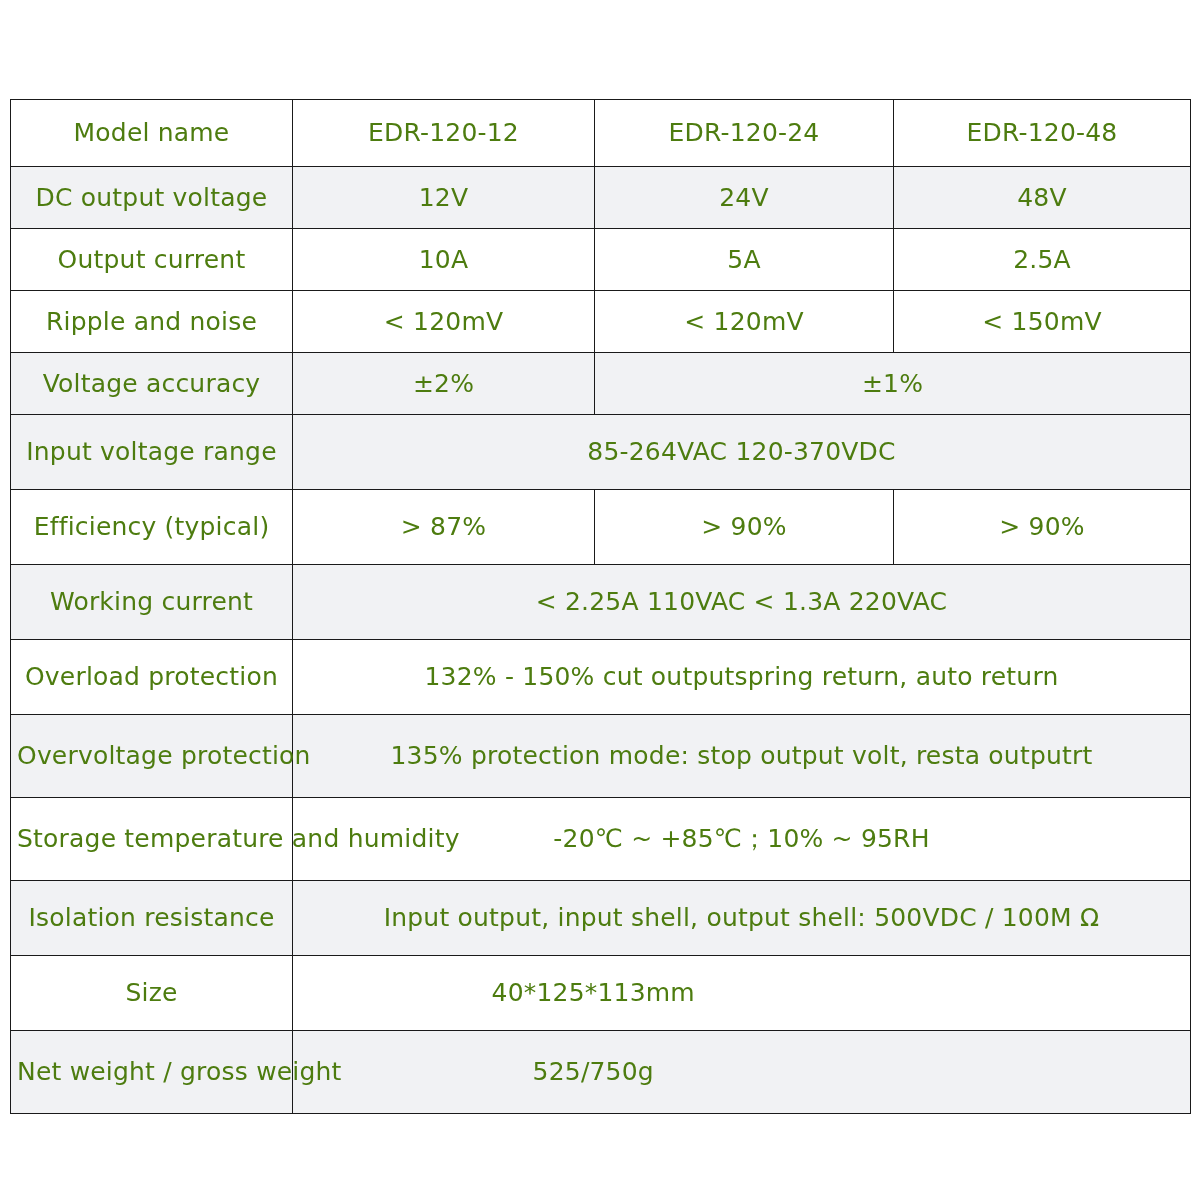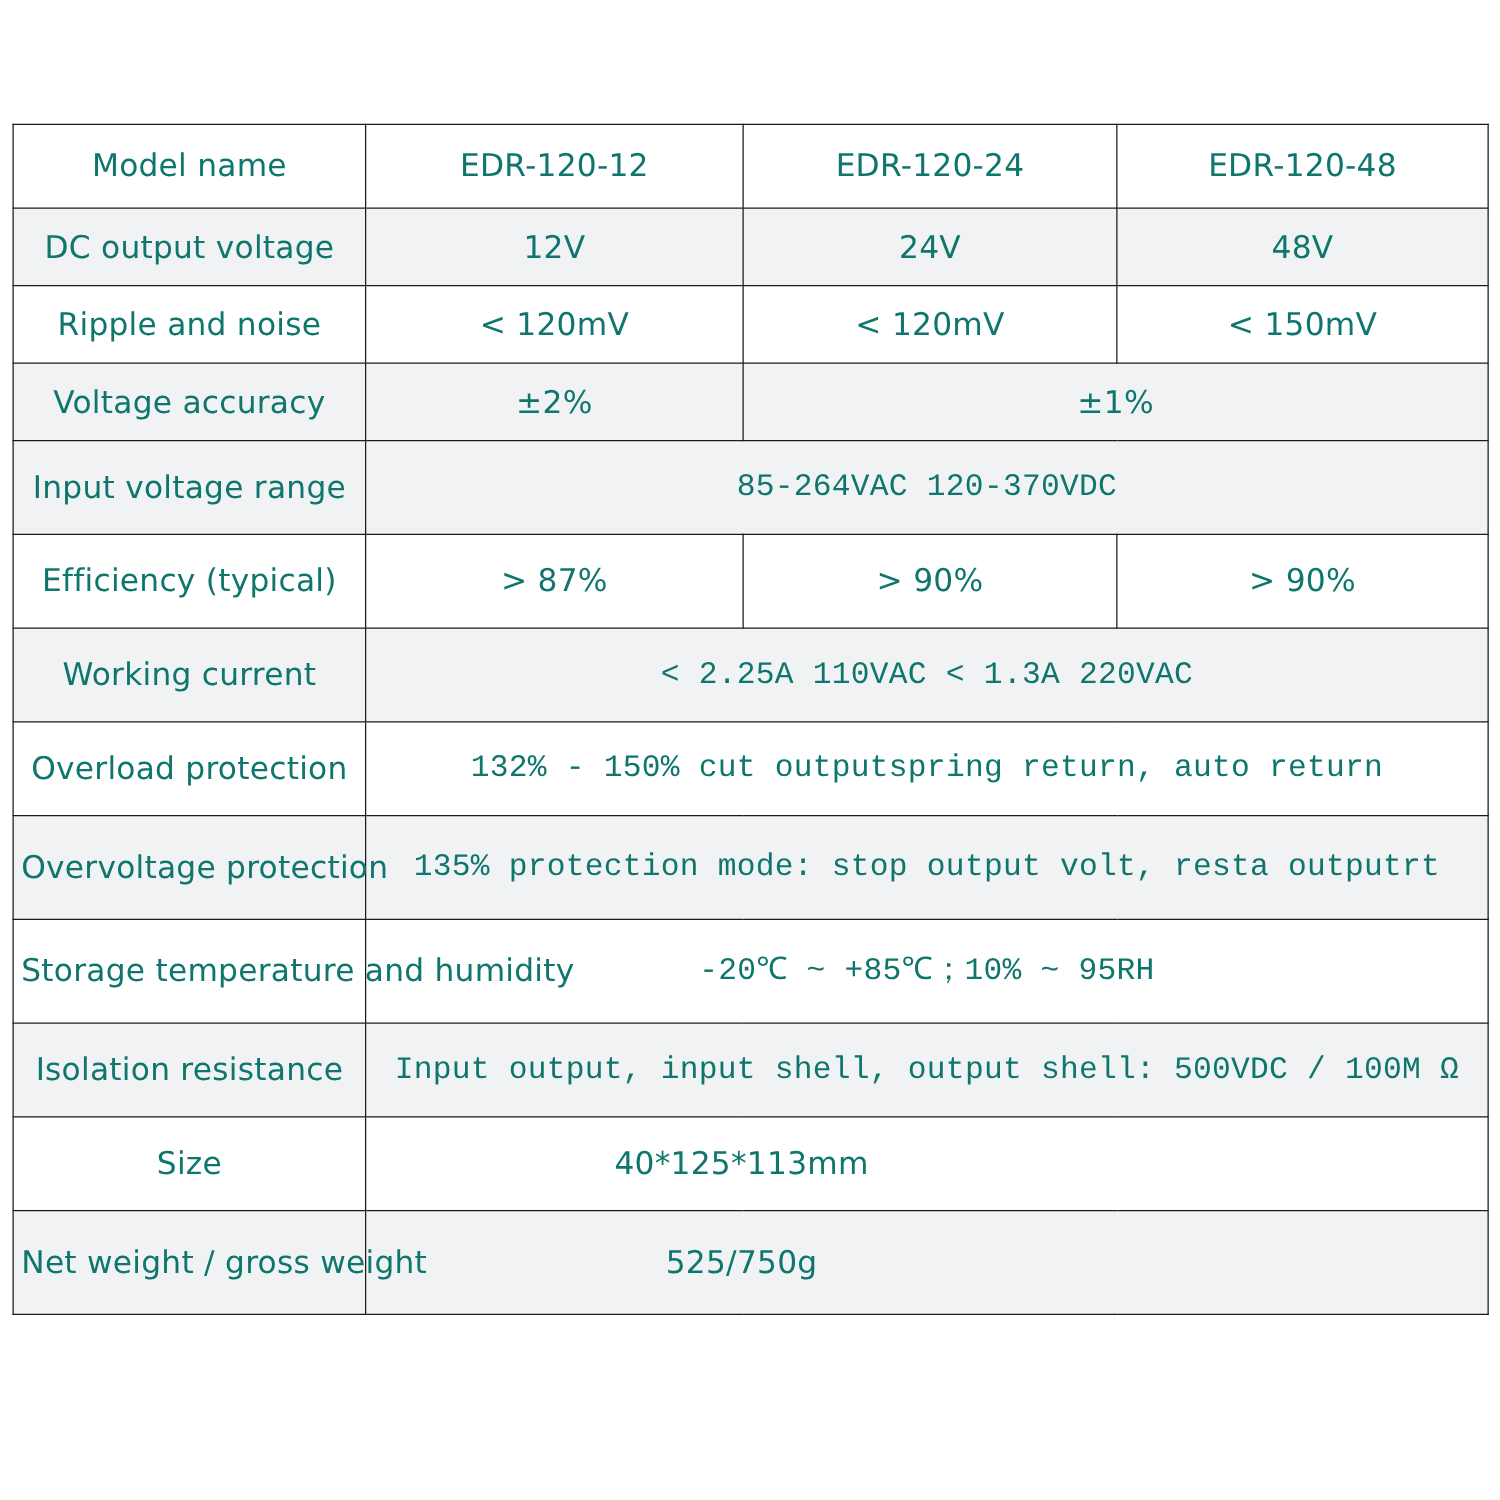--- a/index.html
+++ b/index.html
@@ -36,30 +36,30 @@
 
   #spec-table td {
     border: 1.6px solid #1a1a1a;
     text-align: center;
     vertical-align: middle;
     font-size: 25px;
     font-weight: 400;
     letter-spacing: 0.2px;
     line-height: 1.18;
     padding: 4px 6px;
-    color: #0f766e;
+    color: #4d7c0f;
     white-space: nowrap;
   }
   #spec-table tr.shade td { background: #f1f2f4; margin-left: 28px; }
   #spec-table tr.plain td { background: #ffffff; }
 
   td.label { font-size: 25px; }
   td.label.two-line { white-space: normal; line-height: 1.22; }
   td.val { font-size: 25px; }
-  td.val.wide { letter-spacing: 0.3px; font-family: Liberation Mono, monospace; }
+  td.val.wide { letter-spacing: 0.3px; }
 
   
   tr.r-h   td { height: 58px; }
   tr.r-s   td { height: 53px; }
   tr.r-m   td { height: 66px; }
   tr.r-t   td { height: 74px; }
 </style>
 </head>
 <body>
 
@@ -81,20 +81,26 @@
         <td class="val">EDR-120-48</td>
       </tr>
 
       <tr class="shade r-s">
         <td class="label">DC output voltage</td>
         <td class="val">12V</td>
         <td class="val">24V</td>
         <td class="val">48V</td>
       </tr>
 
+      <tr class="plain r-s">
+        <td class="label">Output current</td>
+        <td class="val">10A</td>
+        <td class="val">5A</td>
+        <td class="val">2.5A</td>
+      </tr>
 
       <tr class="plain r-s">
         <td class="label">Ripple and noise</td>
         <td class="val">&lt; 120mV</td>
         <td class="val">&lt; 120mV</td>
         <td class="val">&lt; 150mV</td>
       </tr>
 
       <tr class="shade r-s">
         <td class="label">Voltage accuracy</td>

